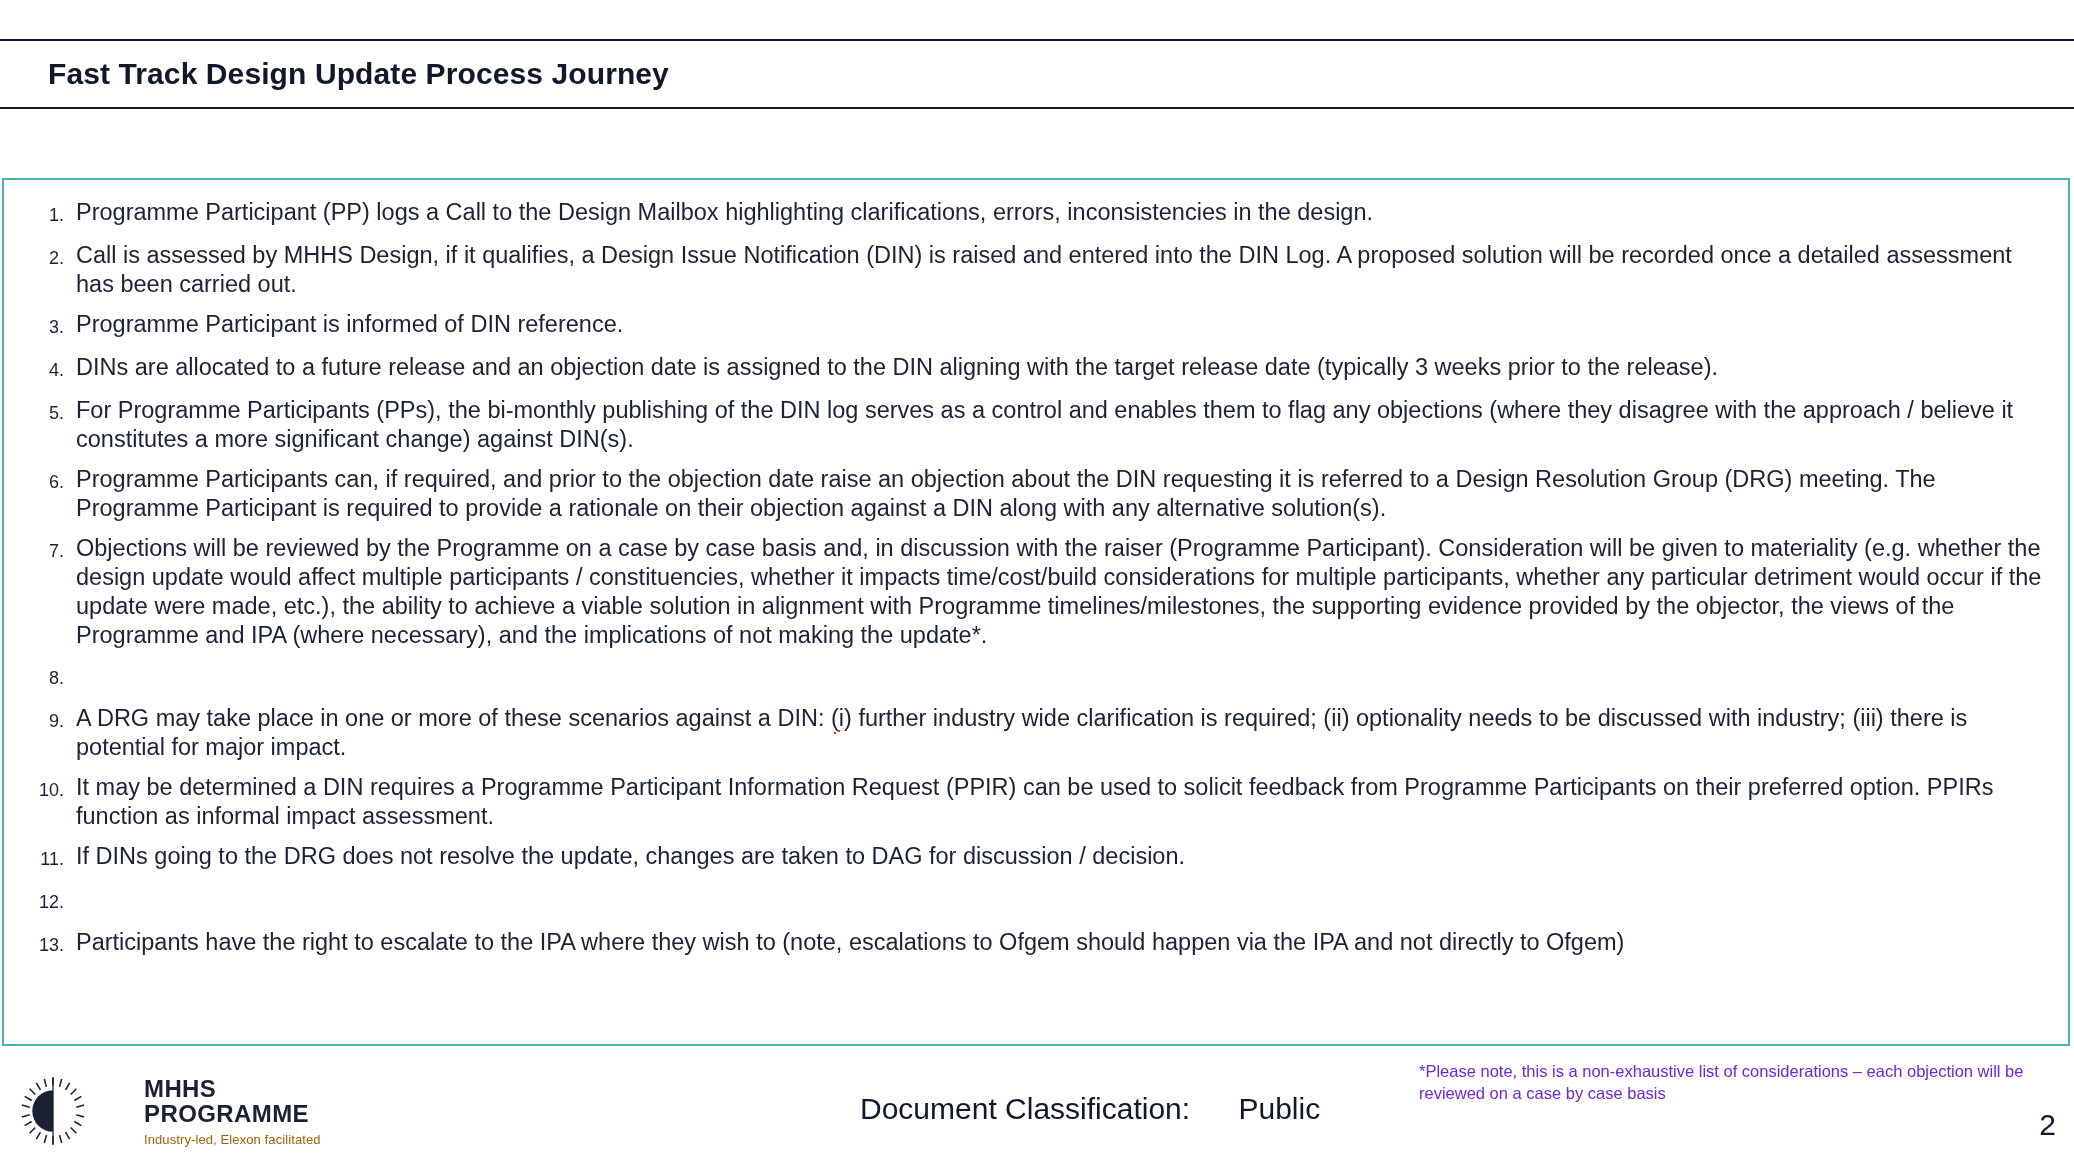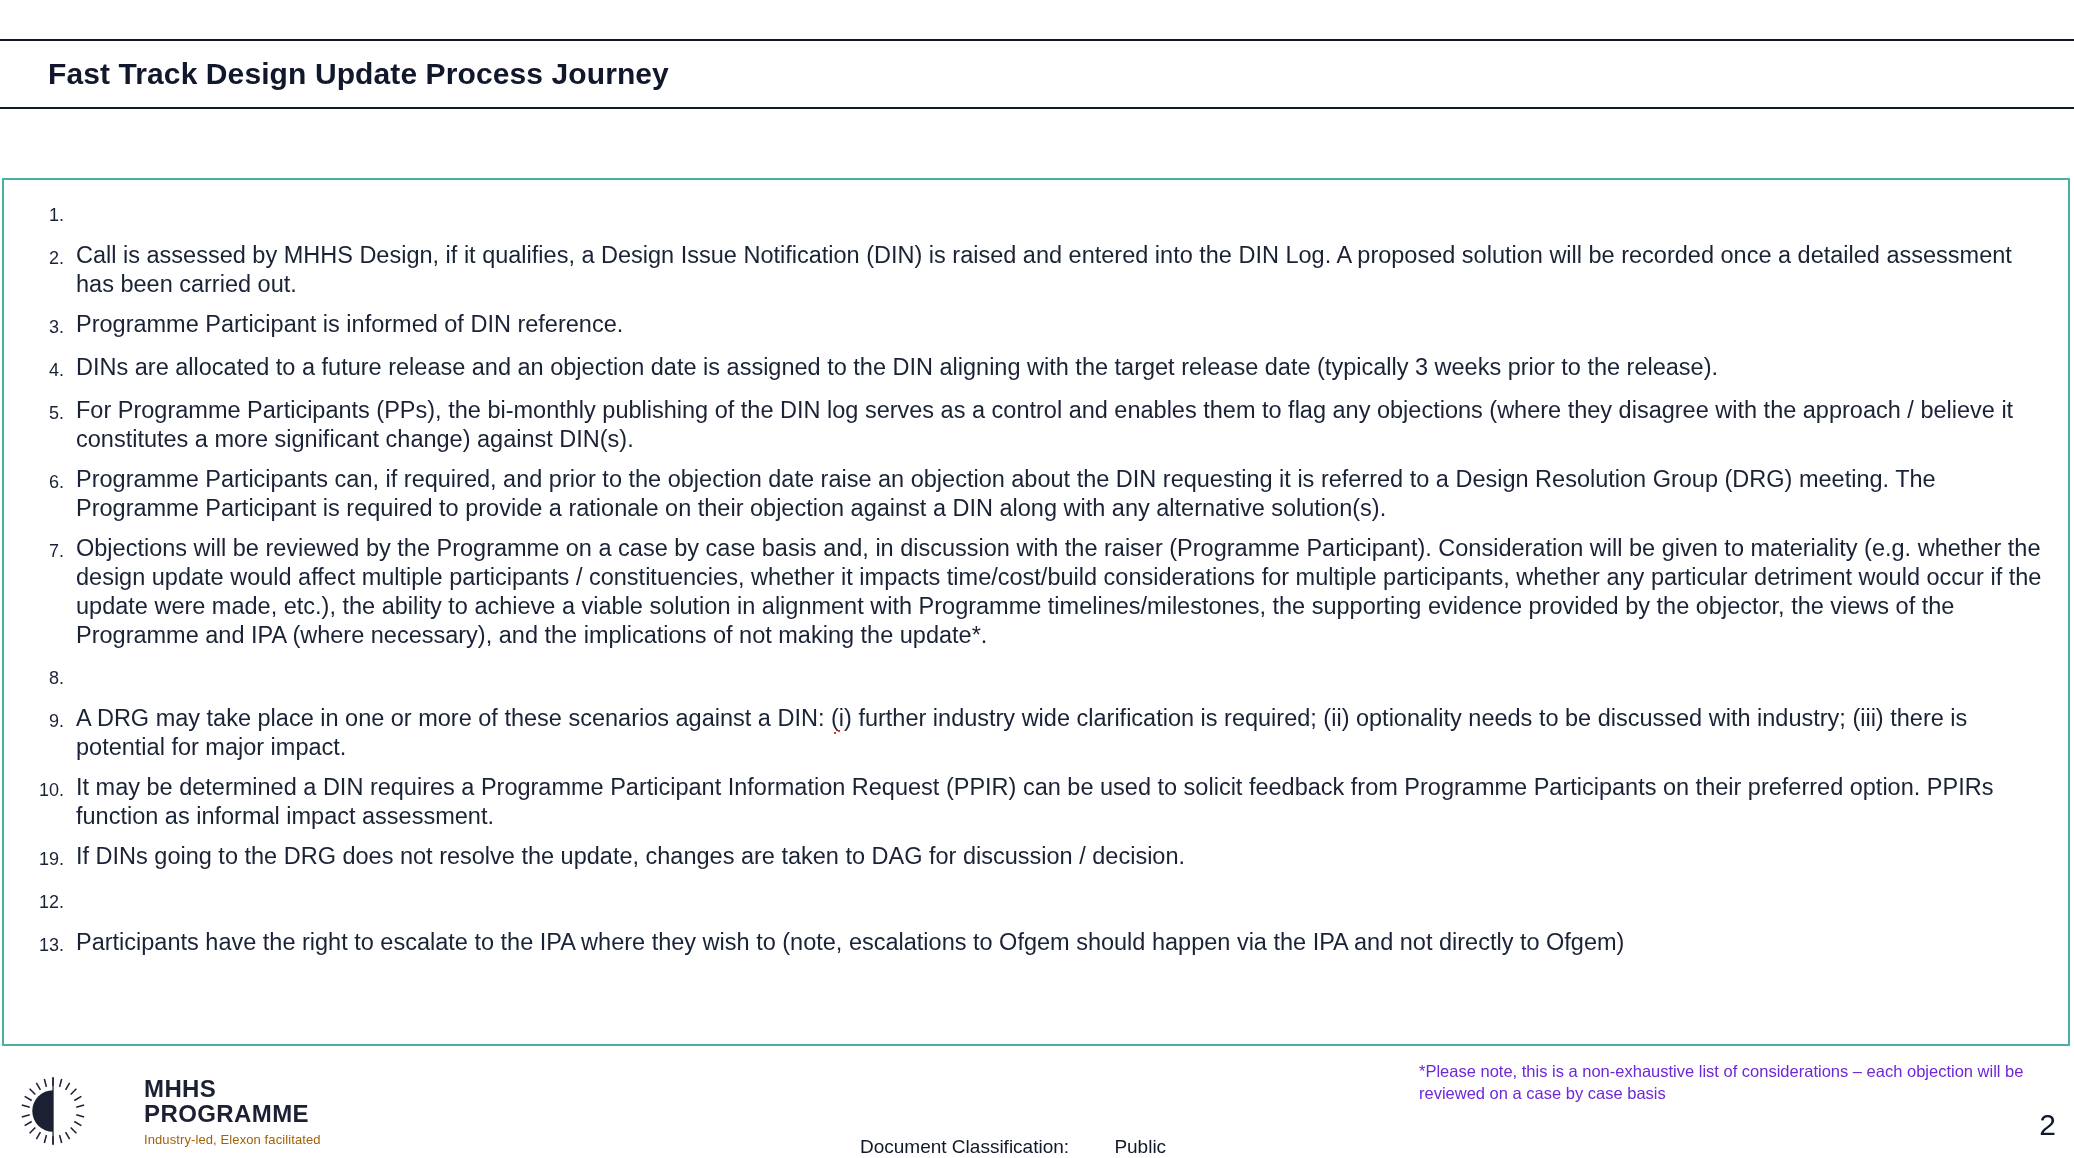--- a/index.html
+++ b/index.html
@@ -136,24 +136,23 @@
     margin-top: 7px;
     font-size: 13px;
     color: #a16207;
     letter-spacing: 0.1px;
   }
 
   .classification {
     position: absolute;
     left: 860px;
     top: 46px;
-    font-size: 19px;
+    font-size: 30px;
     color: #12182b;
     white-space: nowrap;
-    margin-top: 44px;
   }
   .classification .cl-value {
     display: inline-block;
     margin-left: 40px;
   }
 
   .footnote {
     position: absolute;
     left: 1419px;
     top: 14px;
@@ -175,20 +174,21 @@
 <body>
 
 <div class="slide-header">
   <div class="slide-title">Fast Track Design Update Process Journey</div>
 </div>
 
 <div class="content-box">
   <ol class="steps-list" id="steps-list">
       <li class="step-item">
         <span class="step-num">1.</span>
+        <span class="step-text">Programme Participant (PP) logs a Call to the Design Mailbox highlighting clarifications, errors, inconsistencies in the design.</span>
       </li>
       <li class="step-item">
         <span class="step-num">2.</span>
         <span class="step-text">Call is assessed by MHHS Design, if it qualifies, a Design Issue Notification (DIN) is raised and entered into the DIN Log. A proposed solution will be recorded once a detailed assessment has been carried out.</span>
       </li>
       <li class="step-item">
         <span class="step-num">3.</span>
         <span class="step-text">Programme Participant is informed of DIN reference.</span>
       </li>
       <li class="step-item">
@@ -212,21 +212,21 @@
       </li>
       <li class="step-item">
         <span class="step-num">9.</span>
         <span class="step-text"><span>A DRG may take place in one or more of these scenarios against a DIN: </span><span class="spellcheck">(i)</span><span> further industry wide clarification is required; (ii) optionality needs to be discussed with industry; (iii) there is potential for major impact.</span></span>
       </li>
       <li class="step-item">
         <span class="step-num">10.</span>
         <span class="step-text">It may be determined a DIN requires a Programme Participant Information Request (PPIR) can be used to solicit feedback from Programme Participants on their preferred option. PPIRs function as informal impact assessment.</span>
       </li>
       <li class="step-item">
-        <span class="step-num">19.</span>
+        <span class="step-num">11.</span>
         <span class="step-text">If DINs going to the DRG does not resolve the update, changes are taken to DAG for discussion / decision.</span>
       </li>
       <li class="step-item">
         <span class="step-num">12.</span>
       </li>
       <li class="step-item">
         <span class="step-num">13.</span>
         <span class="step-text">Participants have the right to escalate to the IPA where they wish to (note, escalations to Ofgem should happen via the IPA and not directly to Ofgem)</span>
       </li>
     </ol>

